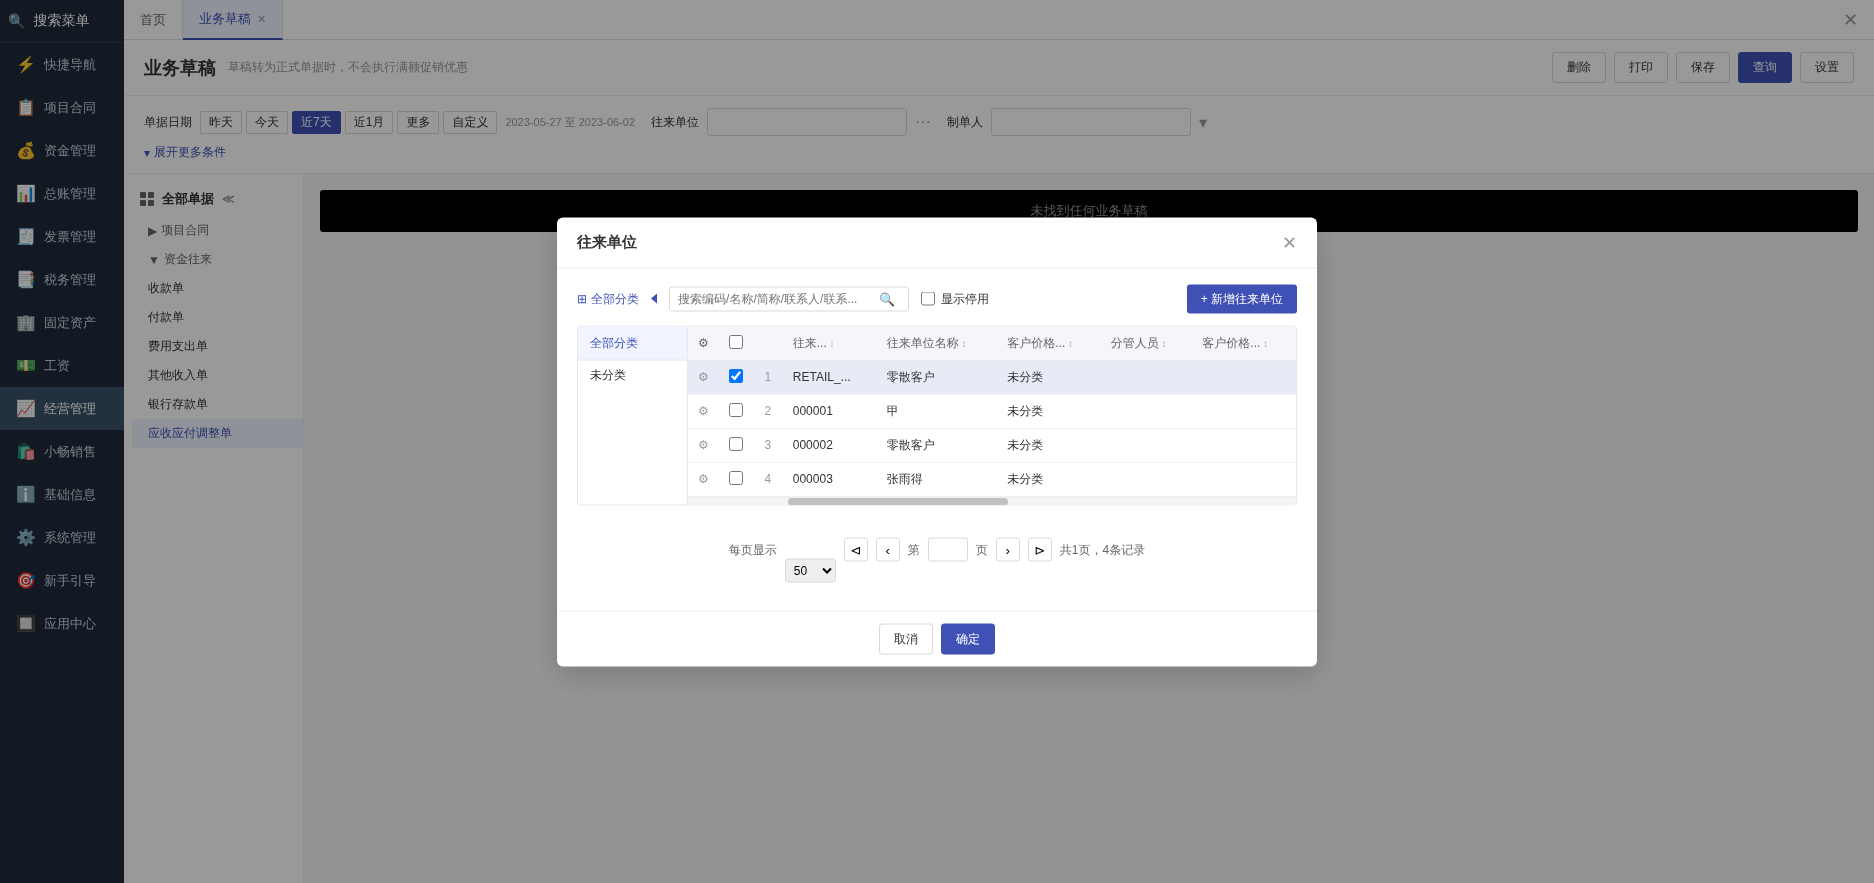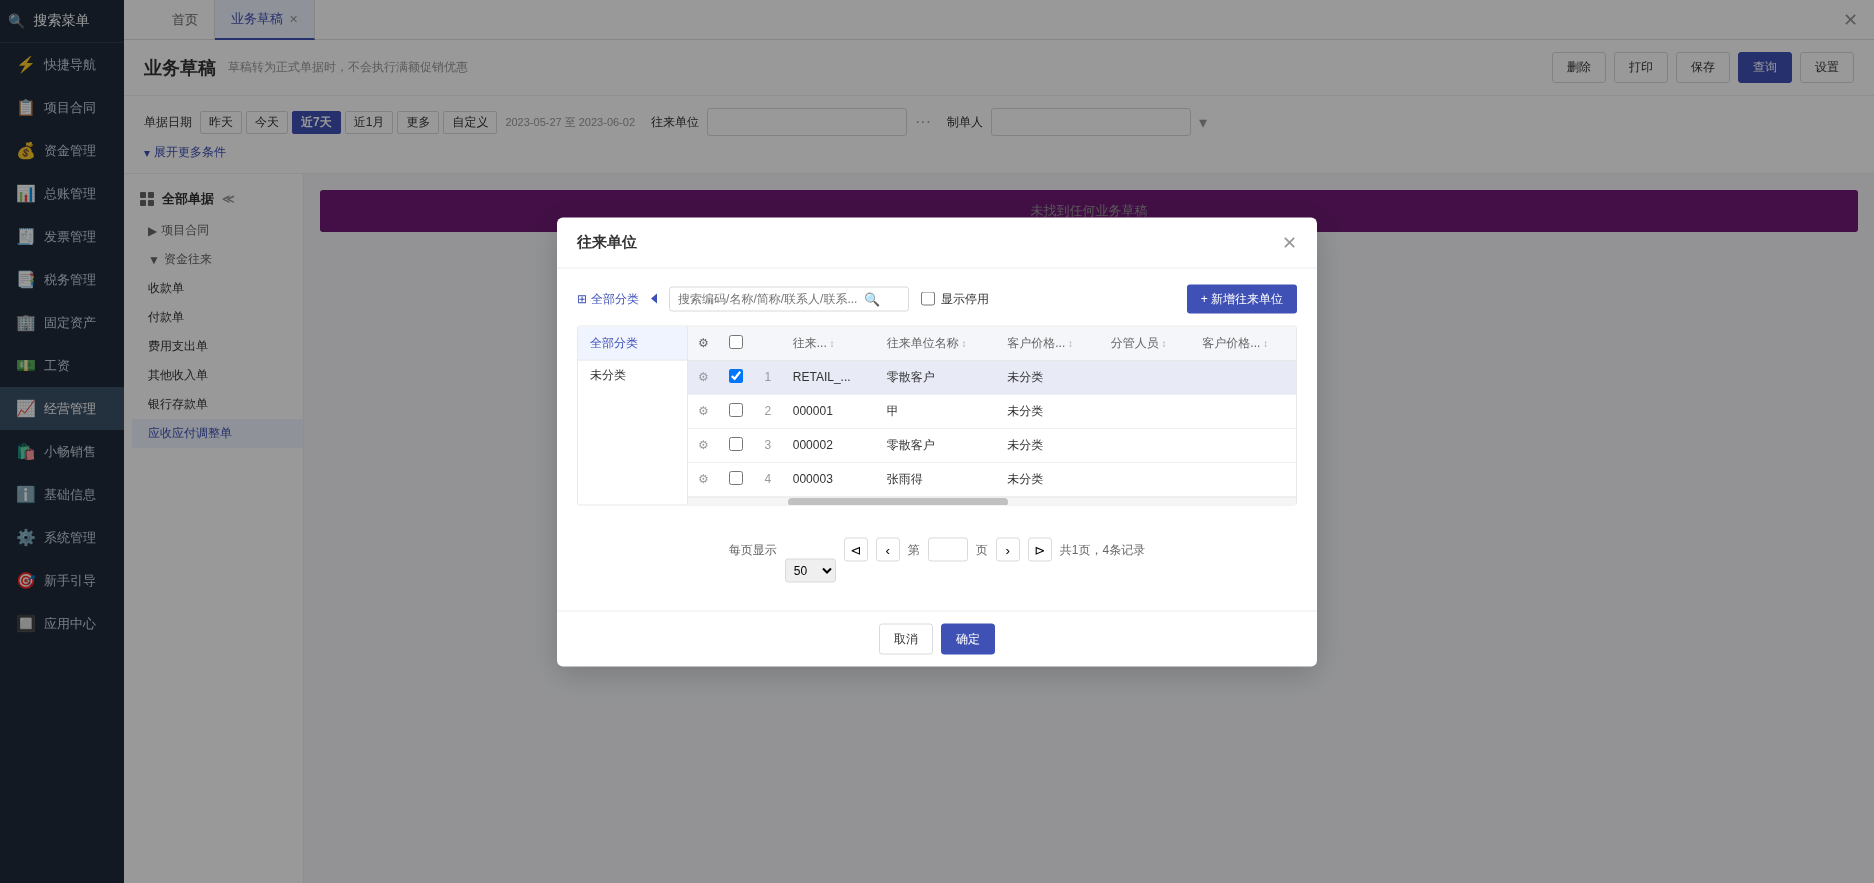--- a/index.html
+++ b/index.html
@@ -58,21 +58,21 @@
     .btn-primary { background: #3f51b5; color: #fff; border-color: #3f51b5; }
 
     
     .filter-bar {
       background: #fff; padding: 12px 20px; border-bottom: 1px solid #eee;
     }
     .filter-row { display: flex; align-items: center; gap: 16px; flex-wrap: wrap; }
     .filter-item { display: flex; align-items: center; gap: 8px; font-size: 12px; color: #333; }
     .filter-date-btns { display: flex; gap: 4px; }
     .date-btn { padding: 2px 8px; font-size: 12px; cursor: pointer; border: 1px solid #d9d9d9; background: #fff; border-radius: 2px; color: #333; }
-    .date-btn.active { background: #3f51b5; color: #fff; border-color: #3f51b5; font-weight: bold; }
+    .date-btn.active { background: #3f51b5; color: #fff; border-color: #3f51b5; }
     .filter-more { display: flex; align-items: center; gap: 4px; color: #3f51b5; cursor: pointer; font-size: 12px; margin-top: 8px; }
 
     
     .content-area { display: flex; height: calc(100vh - 160px); }
     .list-sidebar {
       width: 180px; background: #fff; border-right: 1px solid #eee;
       padding: 8px 0; flex-shrink: 0;
     }
     .list-sidebar-header {
       padding: 8px 16px; font-size: 13px; font-weight: bold; color: #333;
@@ -111,21 +111,21 @@
     
     .dialog-toolbar {
       display: flex; align-items: center; justify-content: space-between; margin-bottom: 12px;
     }
     .dialog-toolbar-left { display: flex; align-items: center; gap: 12px; }
     .dialog-toolbar-right { display: flex; align-items: center; gap: 8px; }
 
     
     .search-input-wrap {
       display: flex; align-items: center; border: 1px solid #d9d9d9;
-      border-radius: 3px; padding: 4px 8px; gap: 6px; background: #fff;
+      border-radius: 3px; padding: 4px 8px; gap: 21px; background: #fff;
       width: 240px;
     }
     .search-input-wrap input {
       border: none; outline: none; font-size: 12px; width: 100%; color: #333;
     }
     .search-icon { color: #999; font-size: 13px; }
 
     
     .checkbox-label { display: flex; align-items: center; gap: 6px; font-size: 12px; color: #333; cursor: pointer; }
     input[type=checkbox] { width: 14px; height: 14px; cursor: pointer; }
@@ -233,21 +233,21 @@
         <span>新手引导</span>
       </div>
       <div class="sidebar-item">
         <span class="icon">🔲</span>
         <span>应用中心</span>
       </div>
     </div>
 </div>
 
 <div class="topbar">
-  <div id="tab-list" style="display:flex; height:100%;padding-left:32px;">
+  <div id="tab-list" style="display:flex; height:100%;">
       <div class="tab">
         <span>首页</span>
       </div>
       <div class="tab active">
         <span>业务草稿</span>
         <span class="tab-close">✕</span>
       </div>
     </div>
   <div class="topbar-right">
     <span class="close-btn">✕</span>
@@ -325,21 +325,21 @@
         <div class="list-item">收款单</div>
         <div class="list-item">付款单</div>
         <div class="list-item">费用支出单</div>
         <div class="list-item">其他收入单</div>
         <div class="list-item">银行存款单</div>
         <div class="list-item active">应收应付调整单</div>
       </div>
     </div>
 
     <div style="flex:1; padding:16px; background:#f5f6fa;">
-      <div style="background:#701a75;border-radius:3px;padding:12px;color:#999;font-size:13px;text-align:center;margin-bottom:8px;">
+      <div style="background:#000000;border-radius:3px;padding:12px;color:#999;font-size:13px;text-align:center;margin-bottom:8px;">
         未找到任何业务草稿
       </div>
     </div>
   </div>
 </div>
 
 <div class="overlay"></div>
 
 <div class="dialog">
   <div class="dialog-header">

